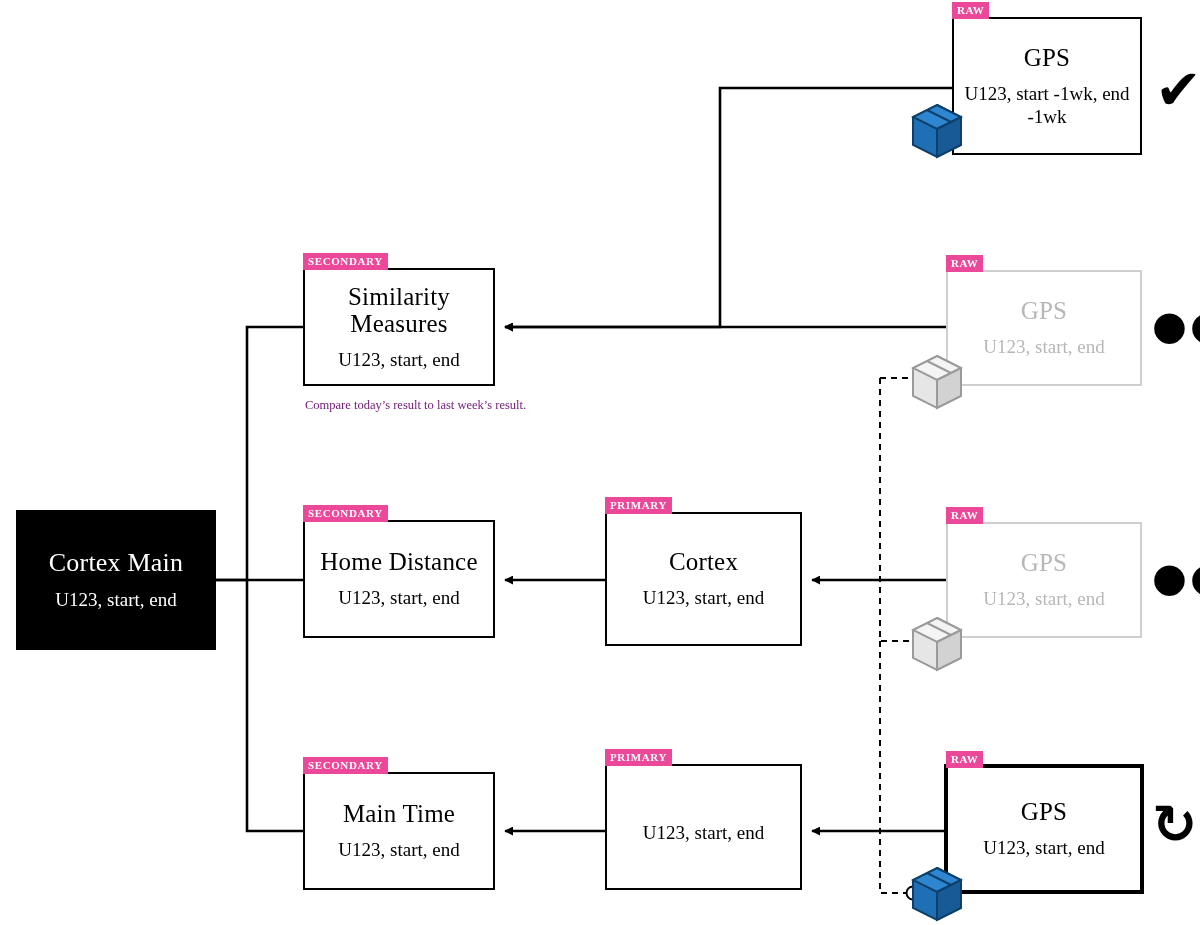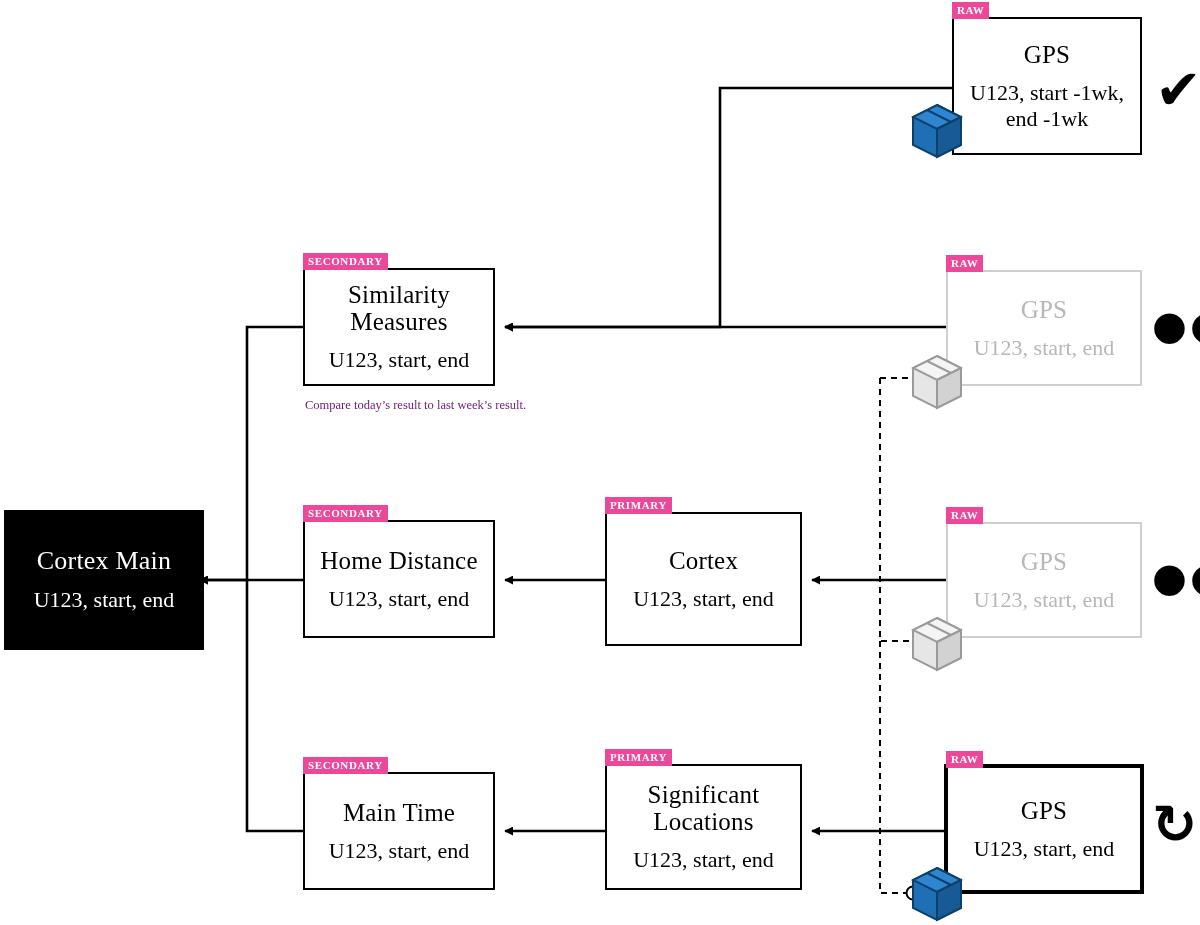--- a/index.html
+++ b/index.html
@@ -40,21 +40,21 @@
     text-align: center;
     padding: 6px 8px;
   }
   .node .title {
     font-weight: normal;
     font-size: 25px;
     line-height: 1.08;
     letter-spacing: .2px;
   }
   .node .sub {
-    font-size: 22px;
+    font-size: 19px;
     line-height: 1.18;
     margin-top: 12px;
   }
   .node.dim .title, .node.dim .sub { color: #b7b7b7; }
   .node.dim { border-color: #cfcfcf; }
   .node.thick { border-width: 4px; }
 
   .node.inverted {
     background: #000;
     border-color: #000;
@@ -135,21 +135,21 @@
     <path d="M303,327 L247,327 L247,580 L200,580" fill="none" stroke="#000" stroke-width="2.6" marker-end="url(#arrow)"></path>
     <path d="M303,831 L247,831 L247,580" fill="none" stroke="#000" stroke-width="2.6"></path>
     <path d="M303,580 L200,580" fill="none" stroke="#000" stroke-width="2.6" marker-end="url(#arrow)"></path>
 
     <path d="M880,378 L918,378" fill="none" stroke="#000" stroke-width="2" stroke-dasharray="6 5"></path>
     <path d="M880,378 L880,641 L918,641" fill="none" stroke="#000" stroke-width="2" stroke-dasharray="6 5"></path>
     <path d="M880,641 L880,893 L906,893" fill="none" stroke="#000" stroke-width="2" stroke-dasharray="6 5"></path>
     <circle cx="913" cy="893" r="6.5" fill="#fff" stroke="#000" stroke-width="2"></circle>
   </svg>
 
-  <div class="node inverted" style="left:4px; top:510px; width:200px; height:140px;text-align:right;">
+  <div class="node inverted" style="left:16px; top:510px; width:200px; height:140px;text-align:right;">
     <div class="title">Cortex Main</div>
     <div class="sub">U123, start, end</div>
   </div>
 
   <div class="node" style="left:303px; top:268px; width:192px; height:118px;">
     <div class="tag">SECONDARY</div>
     <div class="title">Similarity Measures</div>
     <div class="sub">U123, start, end</div>
   </div>
   <div class="caption" style="left:305px; top:398px;">Compare today’s result to last week’s result.</div>
@@ -167,21 +167,20 @@
   </div>
 
   <div class="node" style="left:605px; top:512px; width:197px; height:134px;">
     <div class="tag">PRIMARY</div>
     <div class="title">Cortex</div>
     <div class="sub">U123, start, end</div>
   </div>
 
   <div class="node" style="left:605px; top:764px; width:197px; height:126px;">
     <div class="tag">PRIMARY</div>
-    <div class="title">Significant Locations</div>
     <div class="sub">U123, start, end</div>
   </div>
 
   <div class="node" style="left:952px; top:17px; width:190px; height:138px;">
     <div class="tag">RAW</div>
     <div class="title">GPS</div>
     <div class="sub">U123, start -1wk, end -1wk</div>
   </div>
 
   <div class="node dim" style="left:946px; top:270px; width:196px; height:116px;">

